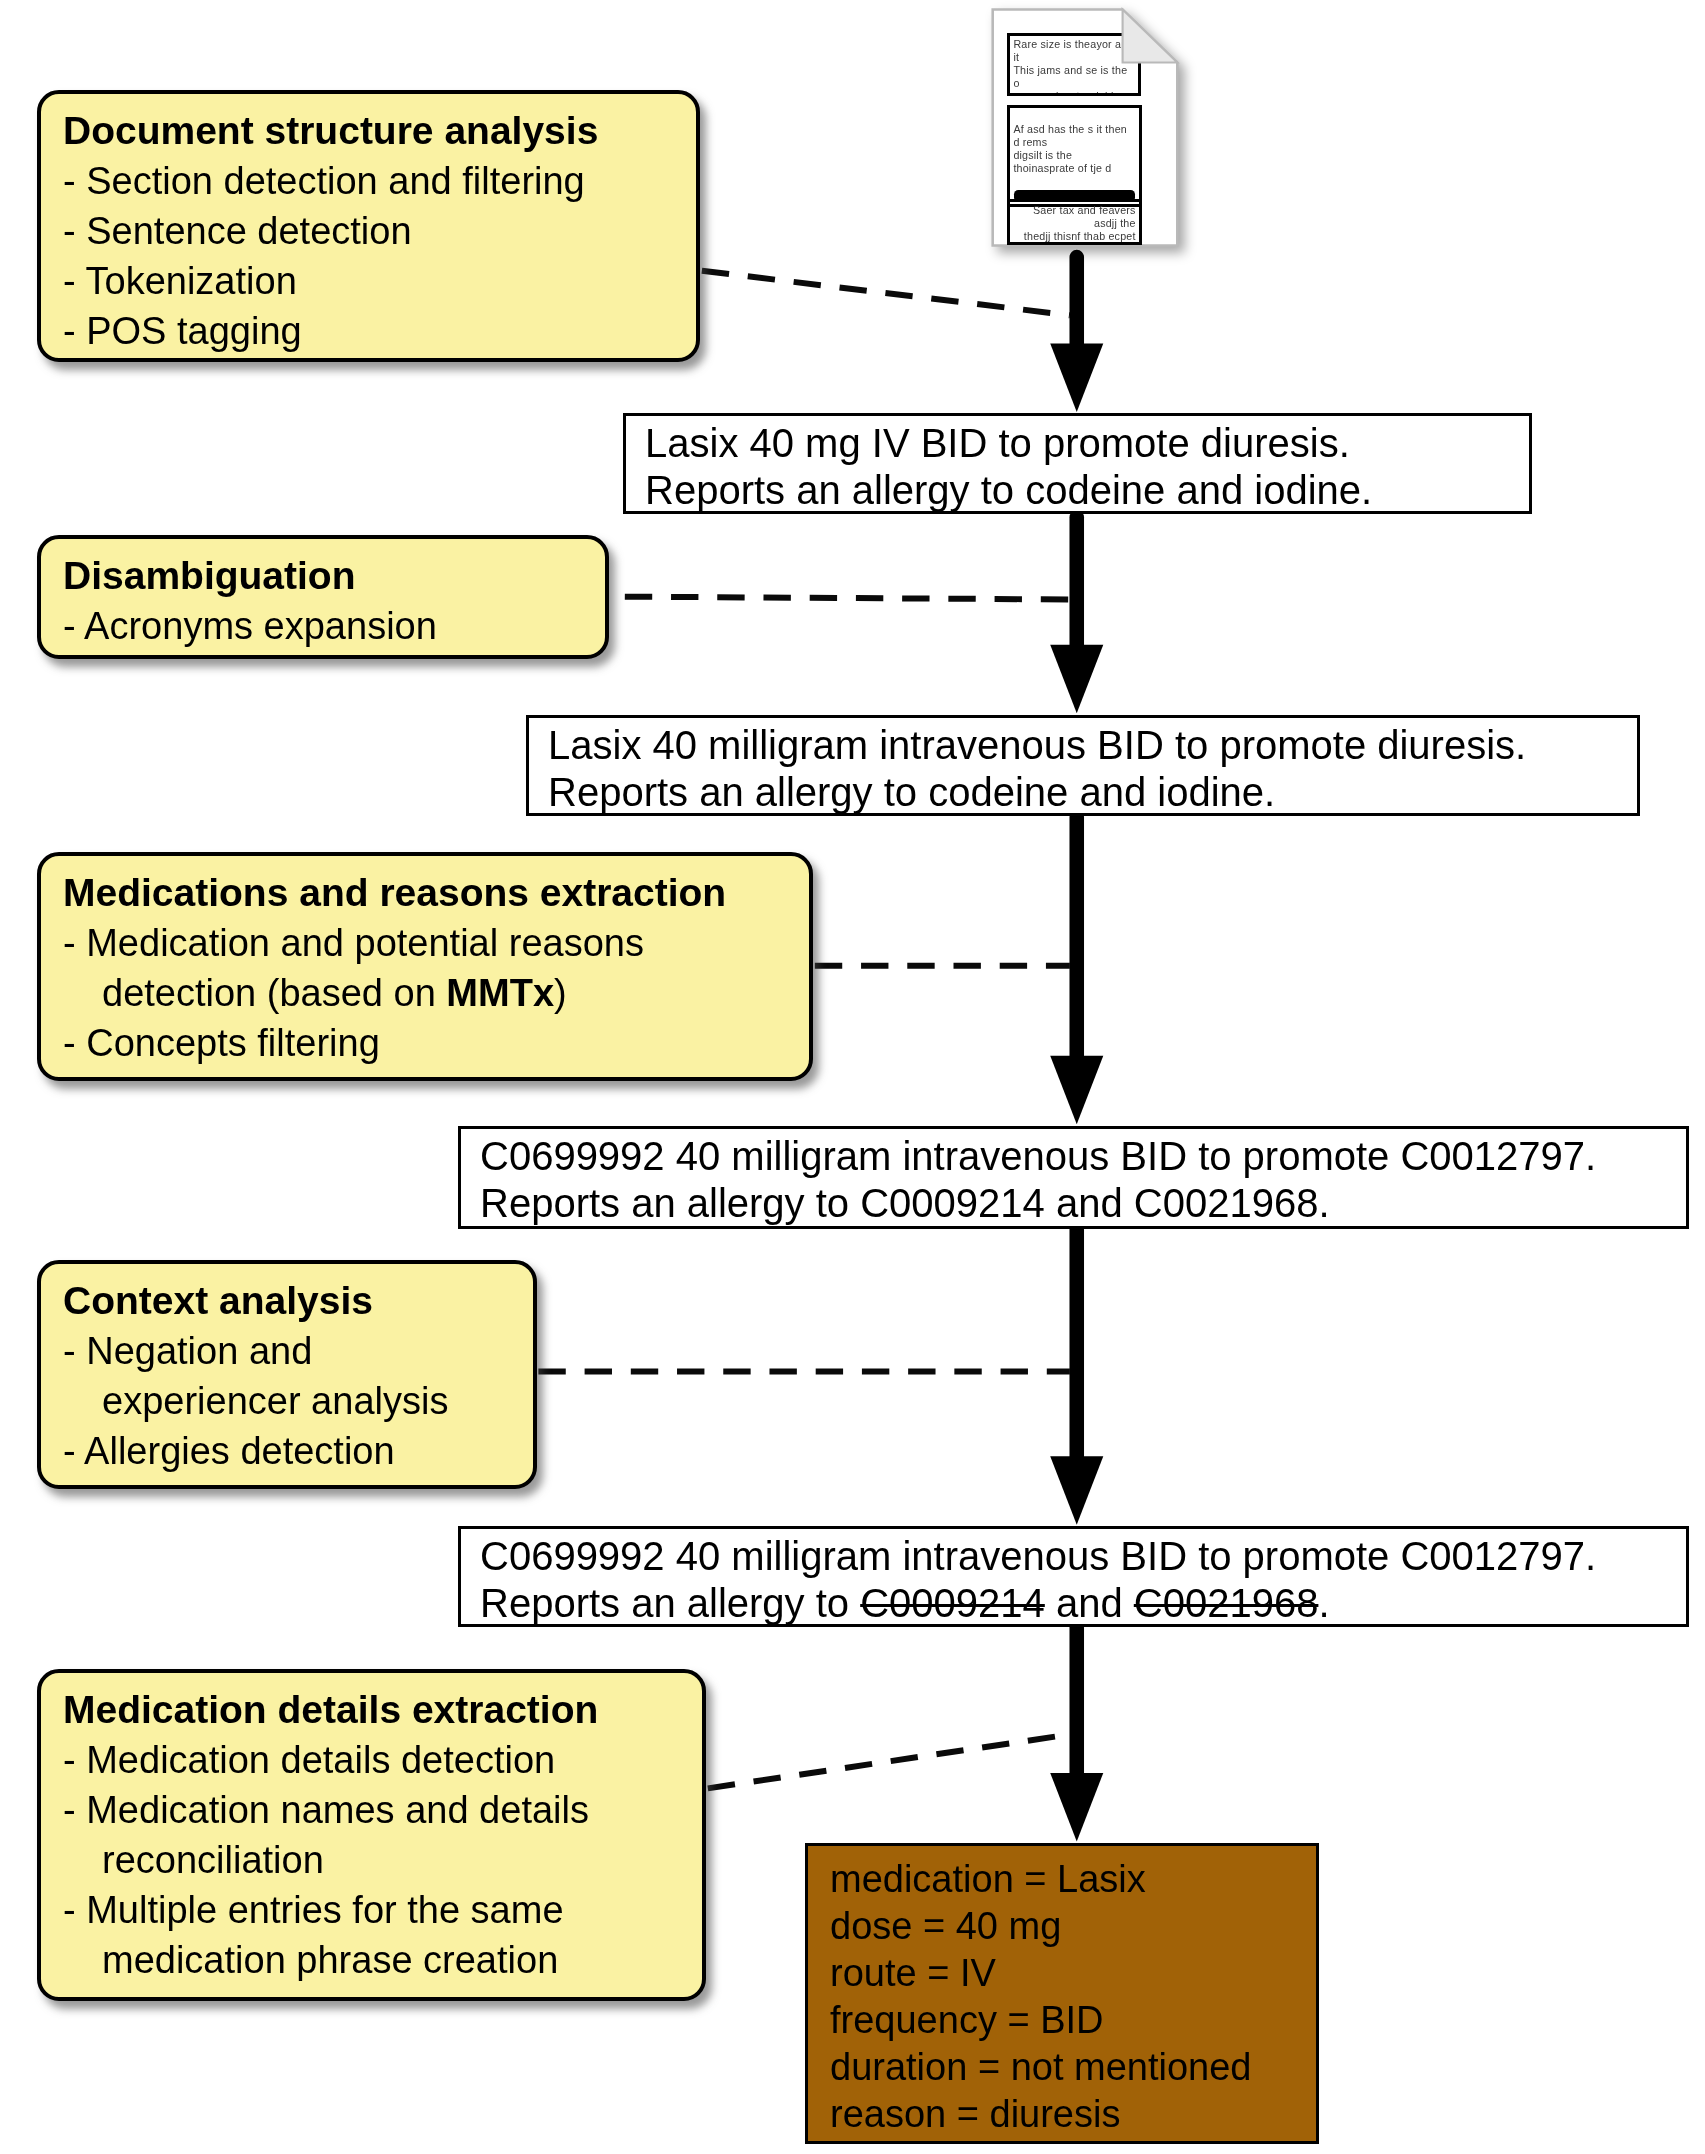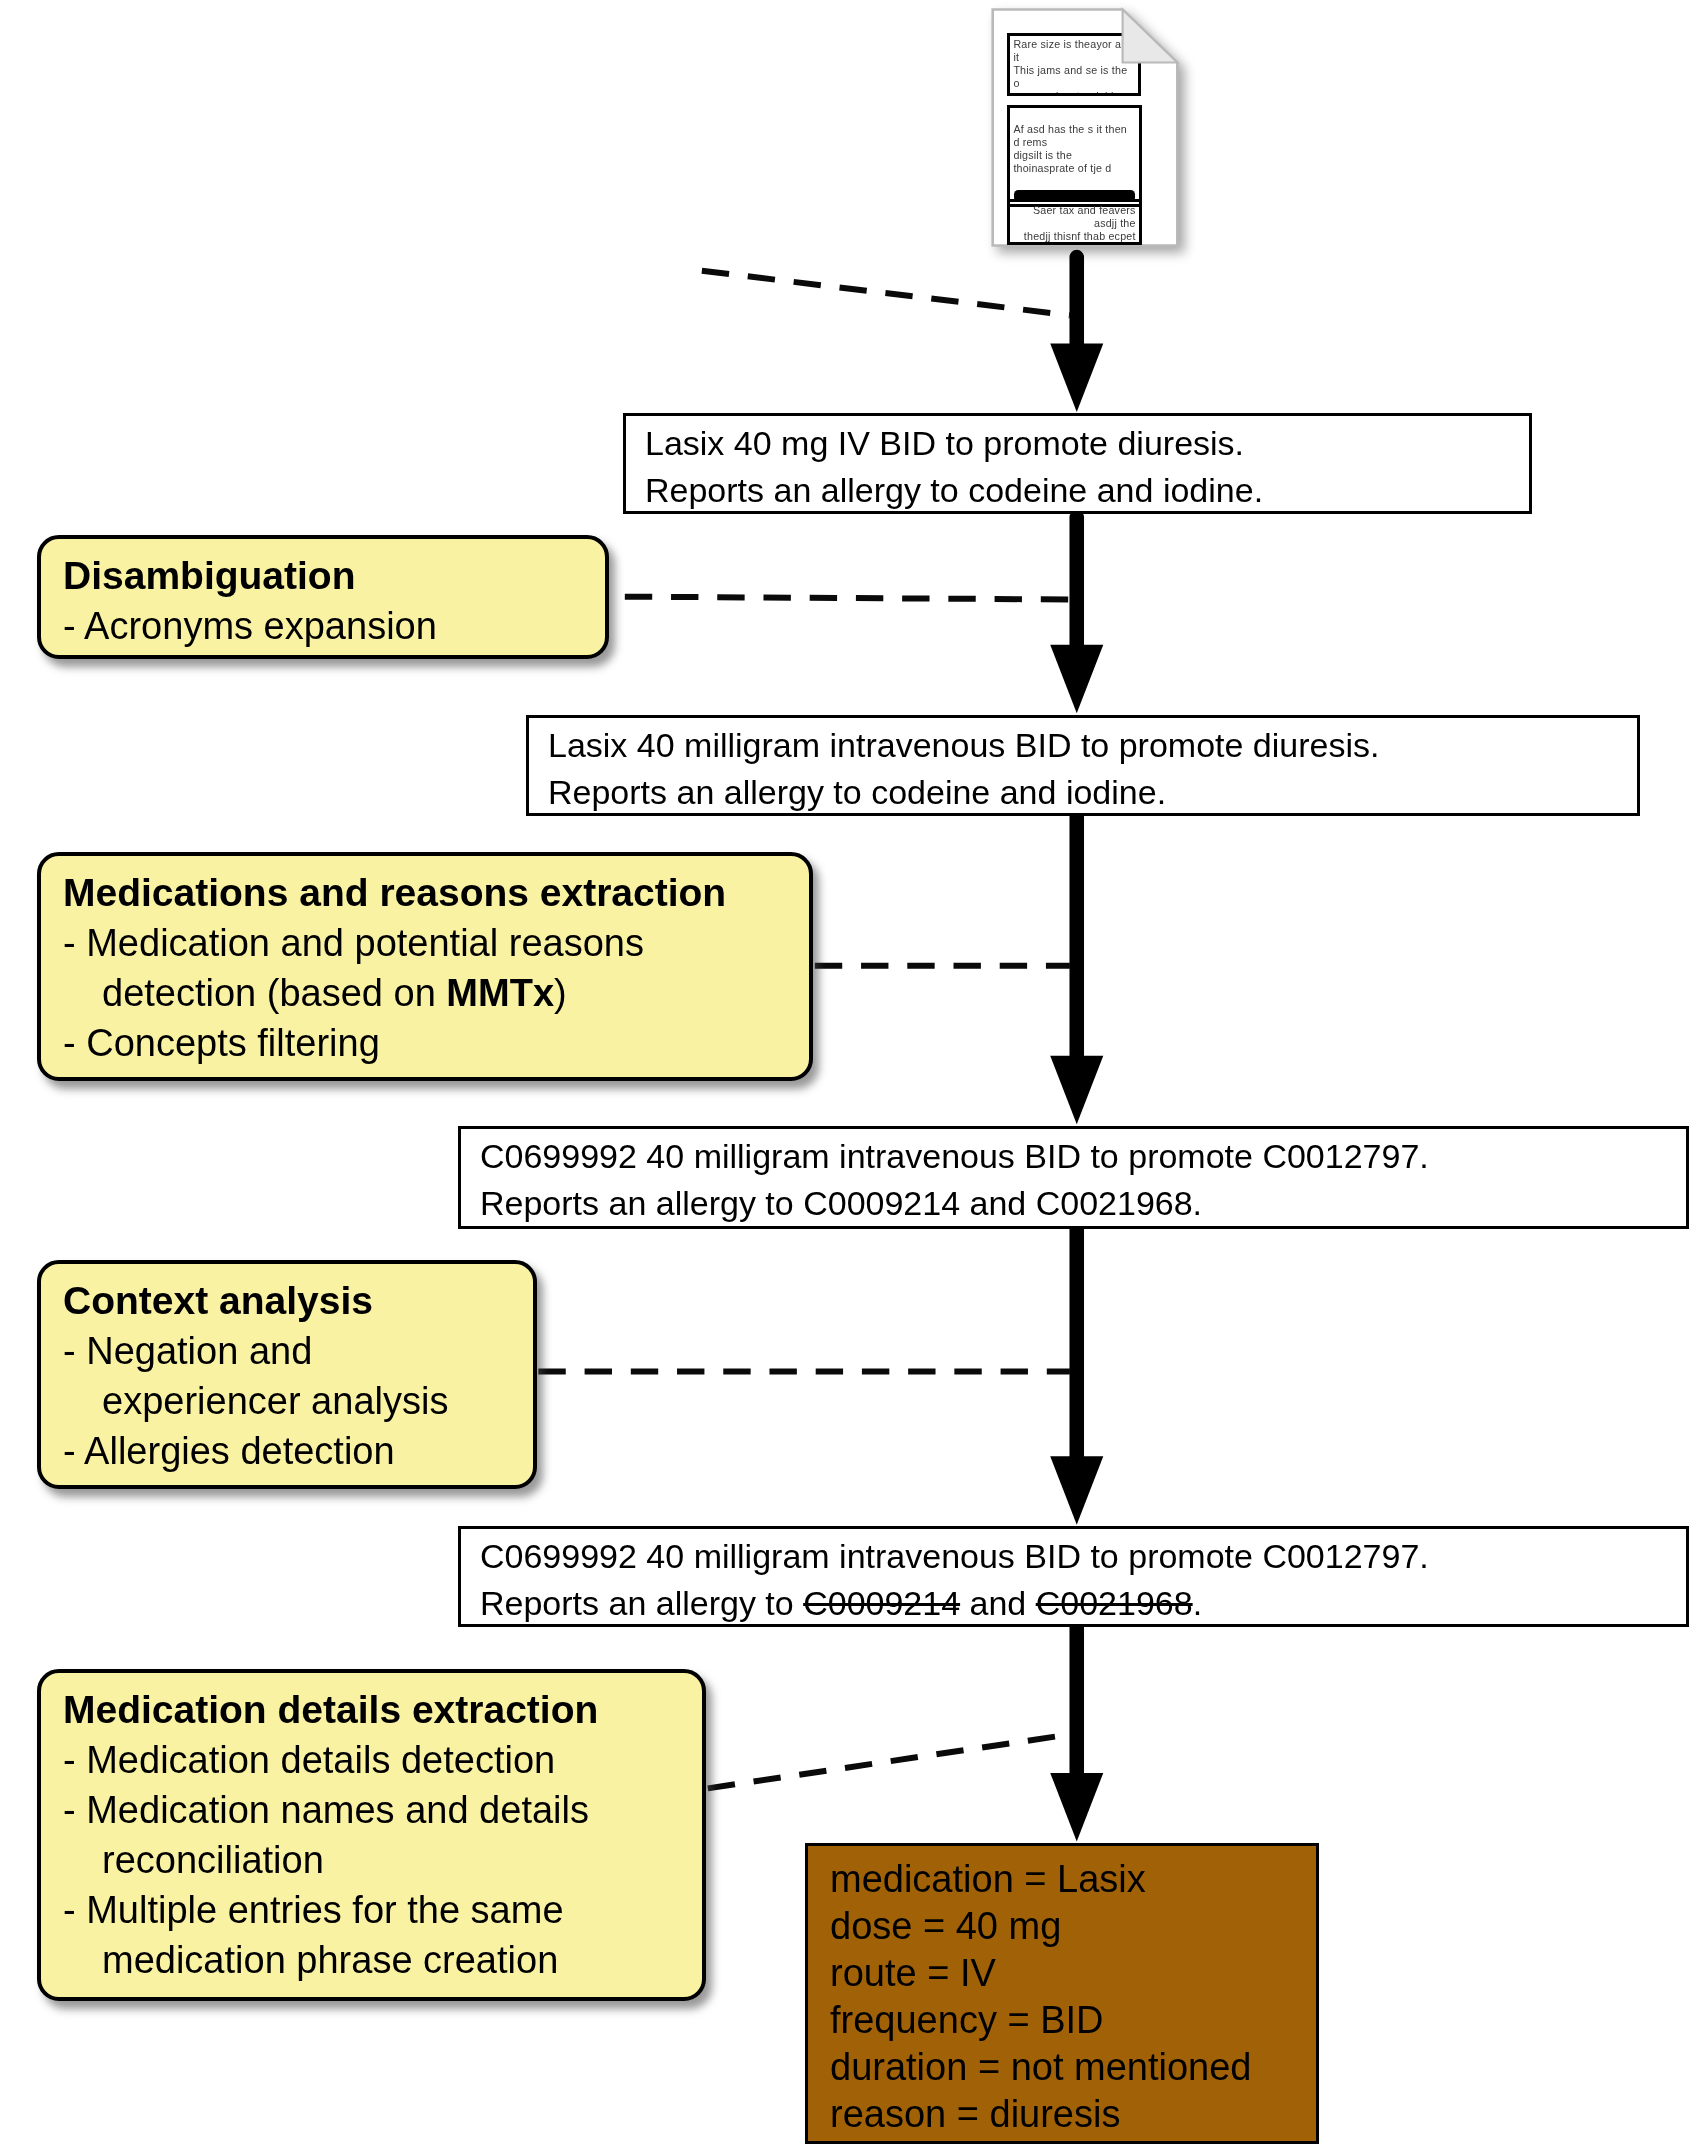--- a/index.html
+++ b/index.html
@@ -25,21 +25,21 @@
   .stage-title{font-size:39px;font-weight:bold;line-height:50px;white-space:nowrap;}
   .stage-line{font-size:38px;line-height:50px;white-space:nowrap;}
   .stage-line.indent{padding-left:39px;}
   .stage b{font-weight:bold;}
 
   
   .tbox{
     position:absolute;background:#ffffff;border:3.4px solid var(--ink);
     box-sizing:border-box;padding:4.3px 0 0 19px;
   }
-  .tline{font-size:34px;line-height:47px;white-space:nowrap;}
+  .tline{font-size:40px;line-height:47px;white-space:nowrap;}
   .seg-bold{font-weight:normal;}
   .seg-strike{text-decoration:line-through;text-decoration-thickness:3.4px;}
 
   
   .rbox{
     position:absolute;background:#a16207;border:3.4px solid var(--ink);
     box-sizing:border-box;padding:10.3px 0 0 22px;
   }
   .rline{font-size:38px;line-height:47px;white-space:nowrap;}
 
@@ -116,20 +116,27 @@
       
     </div>
     <div class="doc-block" style="left:17px;top:192px;width:135px;height:46px;text-align:right;">Saer tax and feavers asdjj the
 thedjj thisnf thab ecpet to sacrid
 to be make sence ape tid s</div>
     <svg class="layer-top" width="190" height="241" viewBox="0 0 222 282">
       <path d="M155,3 L219,65 L155,65 Z" fill="#e8e8e8" stroke="#b9b9b9" stroke-width="2.5"></path>
     </svg>
   </div>
 
+  <div class="stage" style="left:37px;top:90px;width:663px;height:272px;">
+    <div class="stage-title">Document structure analysis</div>
+    <div class="stage-line">- Section detection and filtering</div>
+    <div class="stage-line">- Sentence detection</div>
+    <div class="stage-line">- Tokenization</div>
+    <div class="stage-line">- POS tagging</div>
+  </div>
 
   <div class="stage" style="left:37px;top:535px;width:572px;height:124px;">
     <div class="stage-title">Disambiguation</div>
     <div class="stage-line">- Acronyms expansion</div>
   </div>
 
   <div class="stage" style="left:37px;top:852px;width:776px;height:229px;">
     <div class="stage-title">Medications and reasons extraction</div>
     <div class="stage-line">- Medication and potential reasons</div>
     <div class="stage-line indent"><span>detection (based on </span><b>MMTx</b><span>)</span></div>

